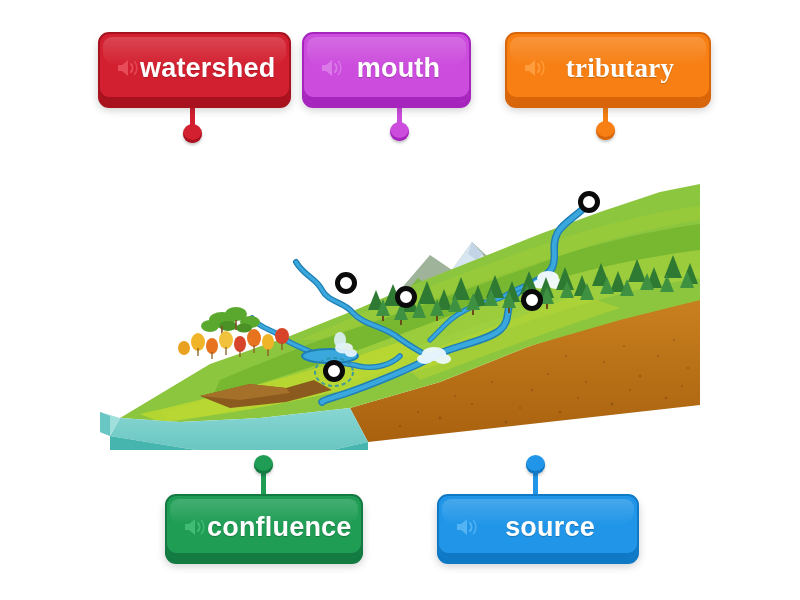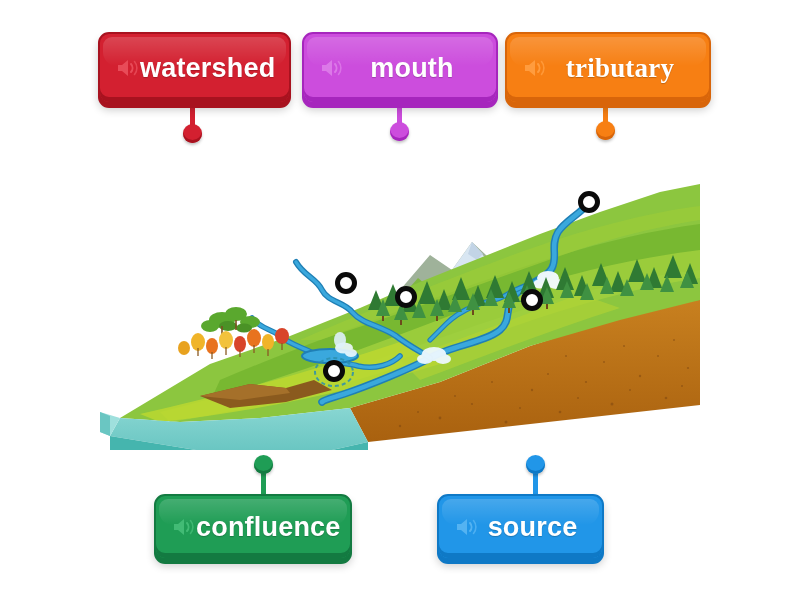--- a/index.html
+++ b/index.html
@@ -362,21 +362,21 @@
           <svg class="spk" viewBox="0 0 24 22">
             <path d="M2 8 h4 L12 3 v16 L6 14 H2 Z" fill="#e84b58"></path>
             <path d="M15 7 a6 6 0 0 1 0 8" stroke="#e84b58" stroke-width="2" fill="none" stroke-linecap="round"></path>
             <path d="M18.5 4.5 a10 10 0 0 1 0 13" stroke="#e84b58" stroke-width="1.6" fill="none" stroke-linecap="round" opacity=".85"></path>
           </svg>
         </span>
         <span class="tile-text">watershed</span>
       </div>
       <div class="stem" style="background: rgb(204, 77, 221); left: 396.5px; top: 98px; height: 35px;"></div>
       <div class="knob" style="left: 399px; top: 131px; background: rgb(204, 77, 221); box-shadow: rgb(166, 38, 189) 0px -3px 0px inset, rgba(0, 0, 0, 0.25) 0px 2px 3px;"></div>
-      <div class="tile" style="left: 302px; top: 32px; width: 196px; height: 72px; background: rgb(204, 77, 221); border: 2px solid rgb(166, 38, 189); box-shadow: rgb(166, 38, 189) 0px -5px 0px inset, rgb(166, 38, 189) 0px 4px 0px, rgba(0, 0, 0, 0.2) 0px 6px 9px;">
+      <div class="tile" style="left: 302px; top: 32px; width: 169px; height: 72px; background: rgb(204, 77, 221); border: 2px solid rgb(166, 38, 189); box-shadow: rgb(166, 38, 189) 0px -5px 0px inset, rgb(166, 38, 189) 0px 4px 0px, rgba(0, 0, 0, 0.2) 0px 6px 9px;">
         <div class="gloss"></div>
         <span style="position: relative; z-index: 2; display: flex;">
           <svg class="spk" viewBox="0 0 24 22">
             <path d="M2 8 h4 L12 3 v16 L6 14 H2 Z" fill="#dc79e8"></path>
             <path d="M15 7 a6 6 0 0 1 0 8" stroke="#dc79e8" stroke-width="2" fill="none" stroke-linecap="round"></path>
             <path d="M18.5 4.5 a10 10 0 0 1 0 13" stroke="#dc79e8" stroke-width="1.6" fill="none" stroke-linecap="round" opacity=".85"></path>
           </svg>
         </span>
         <span class="tile-text">mouth</span>
       </div>
@@ -388,34 +388,34 @@
           <svg class="spk" viewBox="0 0 24 22">
             <path d="M2 8 h4 L12 3 v16 L6 14 H2 Z" fill="#ff9c3e"></path>
             <path d="M15 7 a6 6 0 0 1 0 8" stroke="#ff9c3e" stroke-width="2" fill="none" stroke-linecap="round"></path>
             <path d="M18.5 4.5 a10 10 0 0 1 0 13" stroke="#ff9c3e" stroke-width="1.6" fill="none" stroke-linecap="round" opacity=".85"></path>
           </svg>
         </span>
         <span class="tile-text">tributary</span>
       </div>
       <div class="stem" style="background: rgb(31, 157, 85); left: 260.5px; top: 464px; height: 34px;"></div>
       <div class="knob" style="left: 263px; top: 464px; background: rgb(31, 157, 85); box-shadow: rgb(19, 122, 65) 0px -3px 0px inset, rgba(0, 0, 0, 0.25) 0px 2px 3px;"></div>
-      <div class="tile" style="left: 154px; top: 494px; width: 198px; height: 66px; background: rgb(31, 157, 85); border: 2px solid rgb(19, 122, 65); box-shadow: rgb(19, 122, 65) 0px -5px 0px inset, rgb(19, 122, 65) 0px 4px 0px, rgba(0, 0, 0, 0.2) 0px 6px 9px;">
+      <div class="tile" style="left: 165px; top: 494px; width: 198px; height: 66px; background: rgb(31, 157, 85); border: 2px solid rgb(19, 122, 65); box-shadow: rgb(19, 122, 65) 0px -5px 0px inset, rgb(19, 122, 65) 0px 4px 0px, rgba(0, 0, 0, 0.2) 0px 6px 9px;">
         <div class="gloss"></div>
         <span style="position: relative; z-index: 2; display: flex;">
           <svg class="spk" viewBox="0 0 24 22">
             <path d="M2 8 h4 L12 3 v16 L6 14 H2 Z" fill="#42bb75"></path>
             <path d="M15 7 a6 6 0 0 1 0 8" stroke="#42bb75" stroke-width="2" fill="none" stroke-linecap="round"></path>
             <path d="M18.5 4.5 a10 10 0 0 1 0 13" stroke="#42bb75" stroke-width="1.6" fill="none" stroke-linecap="round" opacity=".85"></path>
           </svg>
         </span>
         <span class="tile-text">confluence</span>
       </div>
       <div class="stem" style="background: rgb(33, 150, 232); left: 532.5px; top: 464px; height: 34px;"></div>
       <div class="knob" style="left: 535px; top: 464px; background: rgb(33, 150, 232); box-shadow: rgb(15, 121, 198) 0px -3px 0px inset, rgba(0, 0, 0, 0.25) 0px 2px 3px;"></div>
-      <div class="tile" style="left: 437px; top: 494px; width: 167px; height: 66px; background: rgb(33, 150, 232); border: 2px solid rgb(15, 121, 198); box-shadow: rgb(15, 121, 198) 0px -5px 0px inset, rgb(15, 121, 198) 0px 4px 0px, rgba(0, 0, 0, 0.2) 0px 6px 9px;">
+      <div class="tile" style="left: 437px; top: 494px; width: 202px; height: 66px; background: rgb(33, 150, 232); border: 2px solid rgb(15, 121, 198); box-shadow: rgb(15, 121, 198) 0px -5px 0px inset, rgb(15, 121, 198) 0px 4px 0px, rgba(0, 0, 0, 0.2) 0px 6px 9px;">
         <div class="gloss"></div>
         <span style="position: relative; z-index: 2; display: flex;">
           <svg class="spk" viewBox="0 0 24 22">
             <path d="M2 8 h4 L12 3 v16 L6 14 H2 Z" fill="#54b3f2"></path>
             <path d="M15 7 a6 6 0 0 1 0 8" stroke="#54b3f2" stroke-width="2" fill="none" stroke-linecap="round"></path>
             <path d="M18.5 4.5 a10 10 0 0 1 0 13" stroke="#54b3f2" stroke-width="1.6" fill="none" stroke-linecap="round" opacity=".85"></path>
           </svg>
         </span>
         <span class="tile-text">source</span>
       </div>

